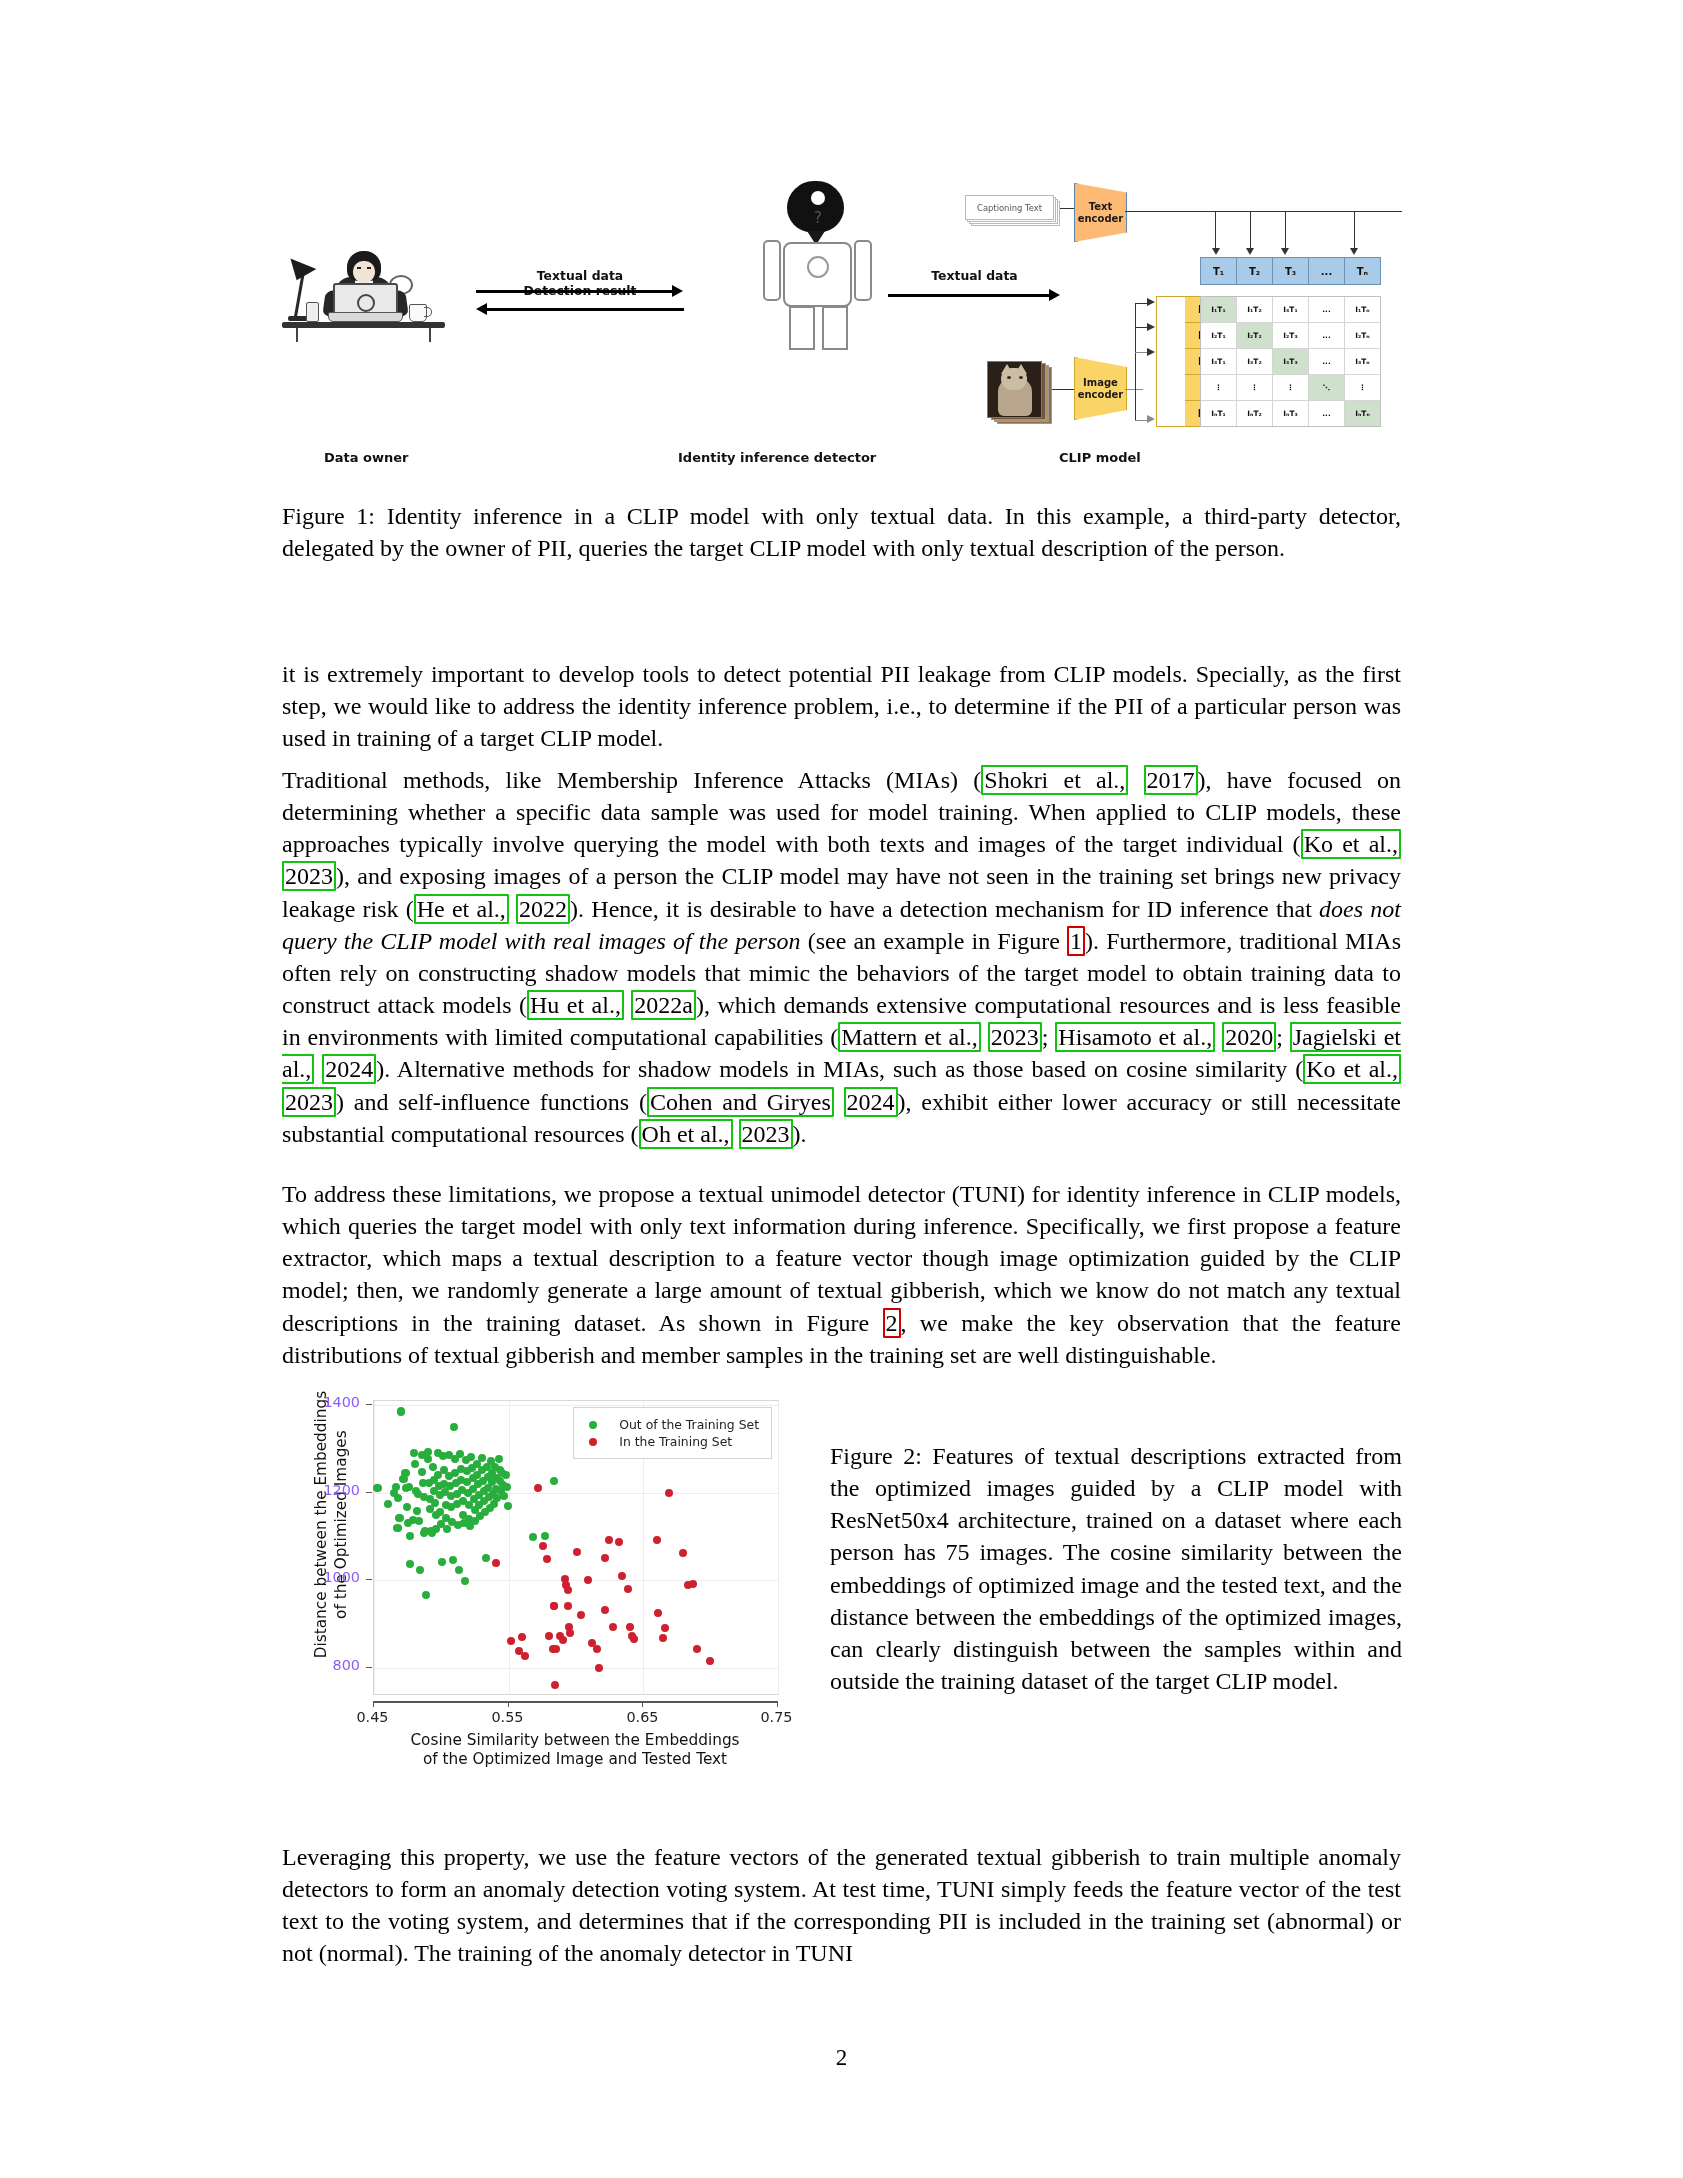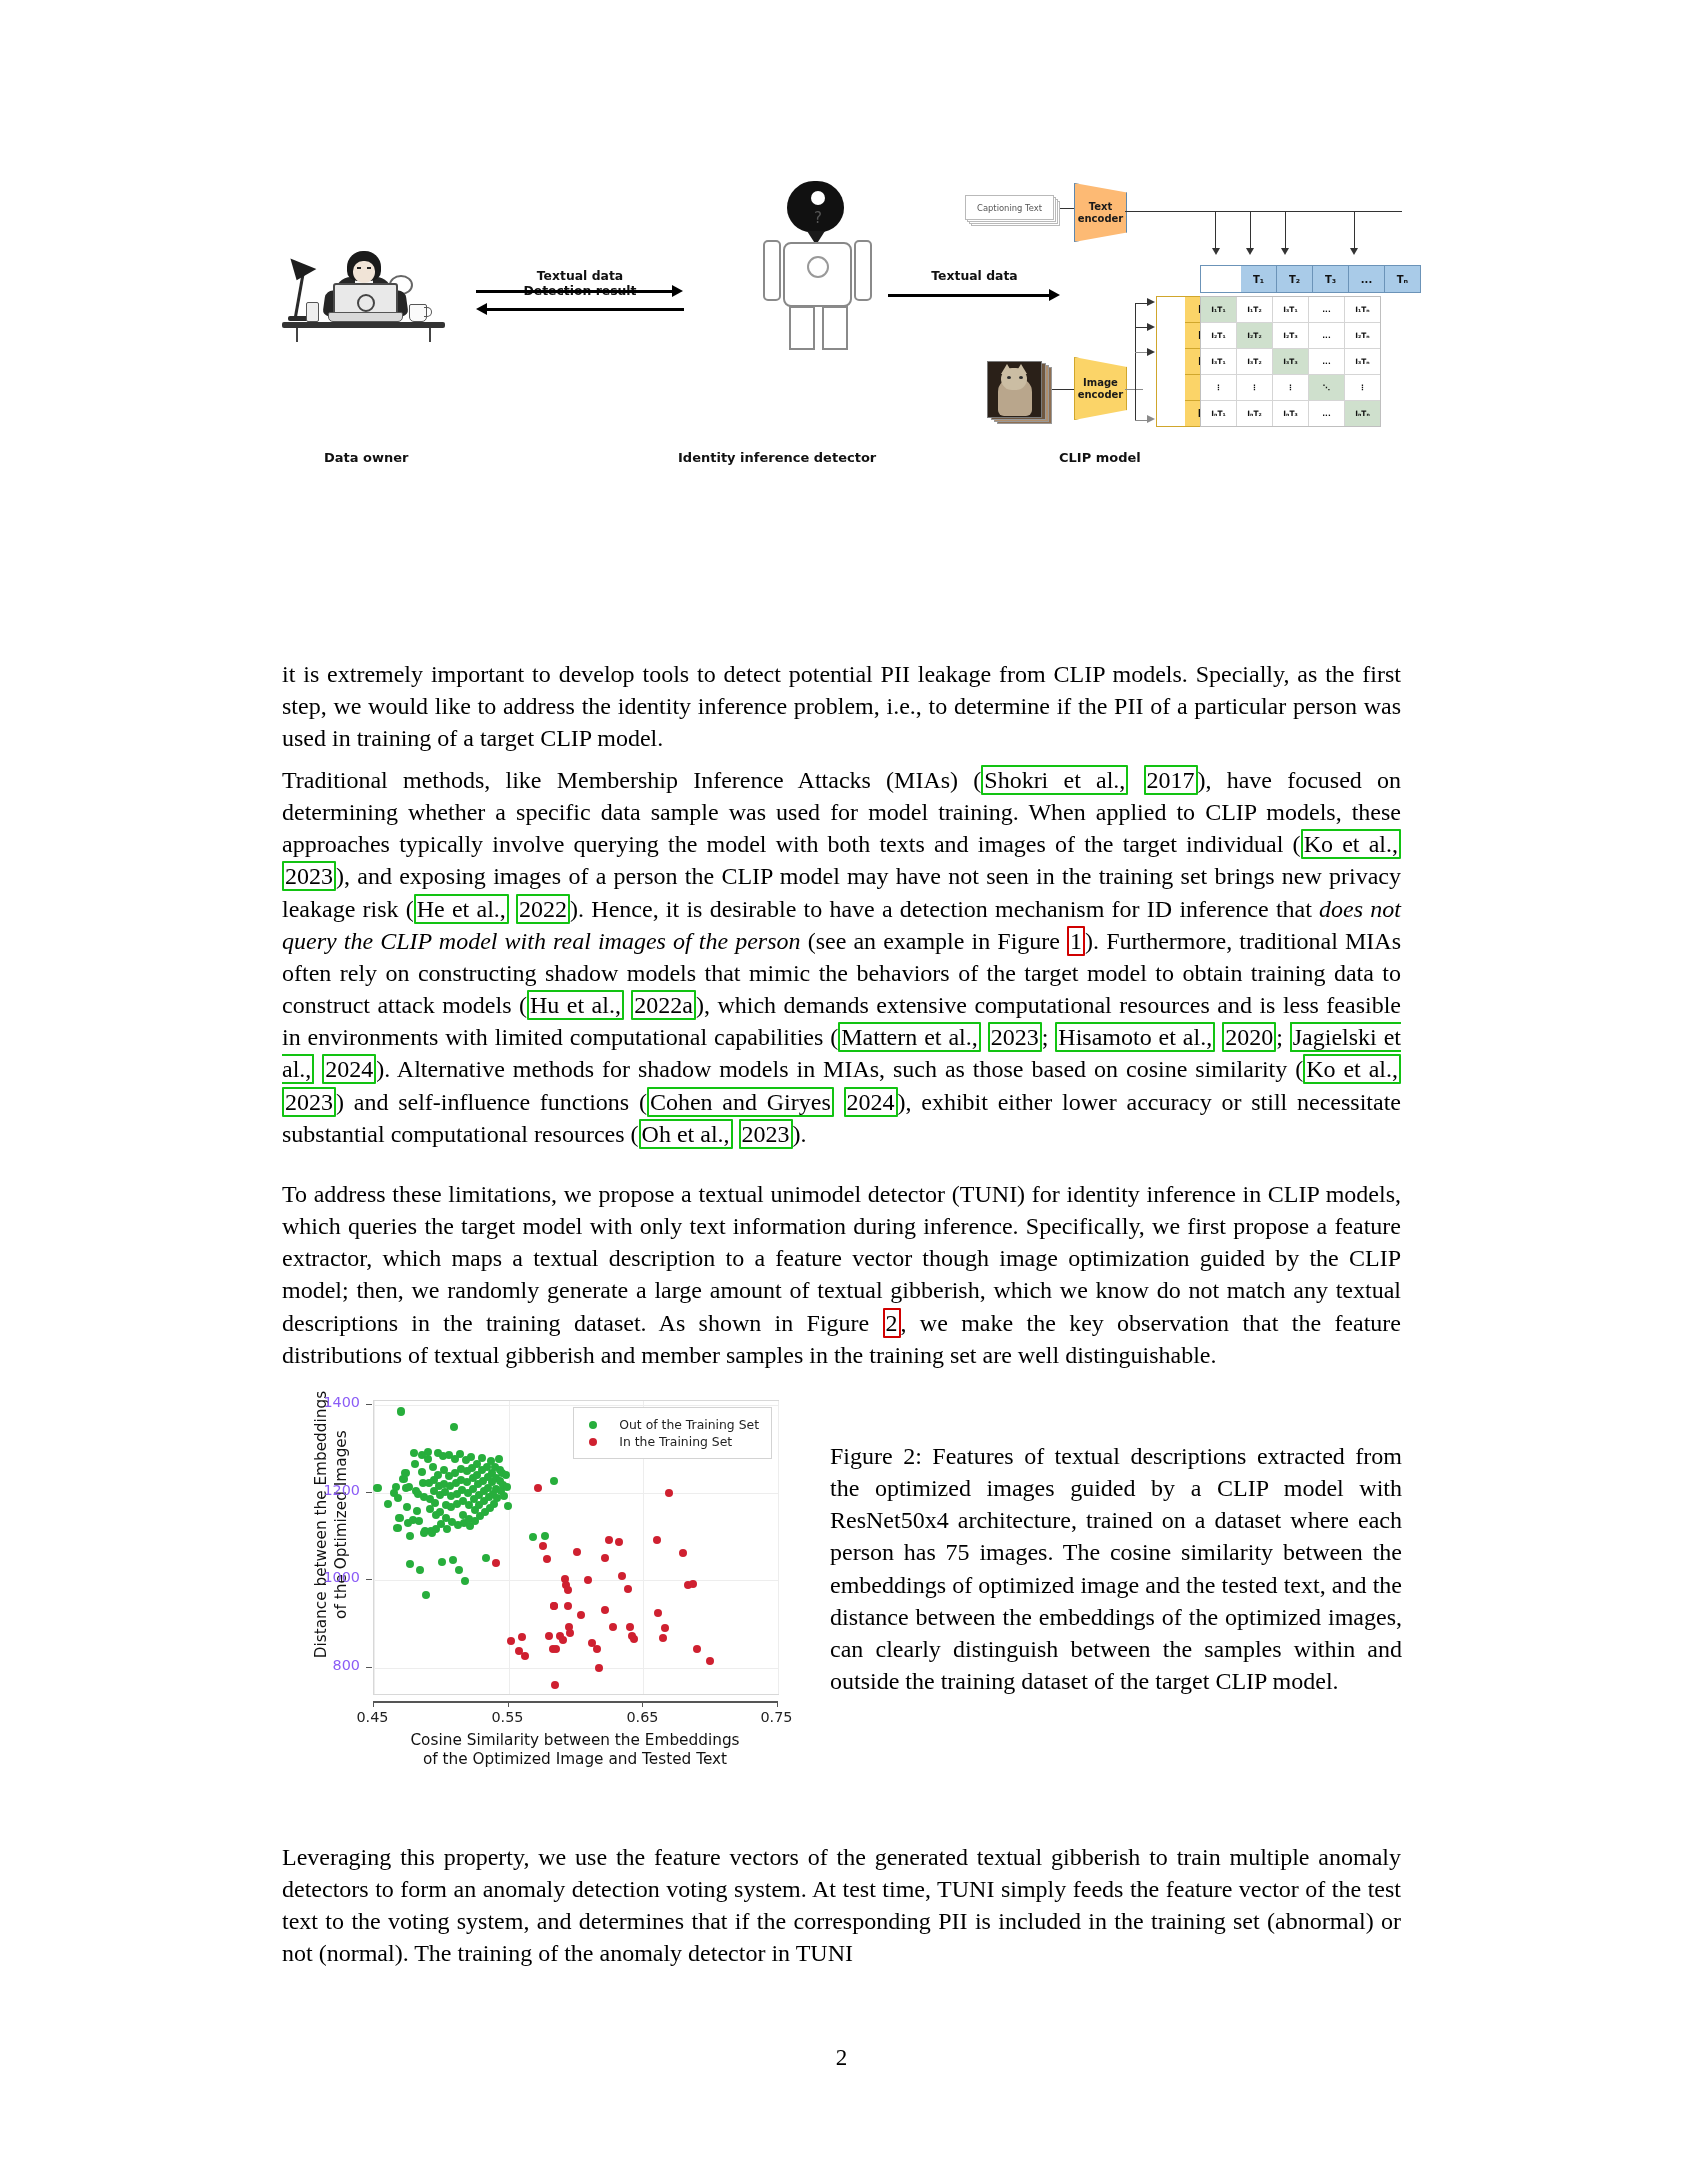--- a/index.html
+++ b/index.html
@@ -294,24 +294,23 @@
   .cat-earL { left: 13px; }
   .cat-earR { left: 27px; }
   .cat-eyeL, .cat-eyeR {
     position: absolute; top: 14px; width: 4px; height: 3px; background:#2d2d2d; border-radius:50%;
   }
   .cat-eyeL { left: 19px; }
   .cat-eyeR { left: 31px; }
 
   
   .tbar {
-    position: absolute; left: 235px; top: 92px;
+    position: absolute; left: 235px; top: 84px;
     display: flex;
     border: 1.2px solid #6b93b8;
-    padding-left: 40px;
   }
   .tcell {
     width: 35px; height: 26px;
     background: #a9cbe8;
     border-right: 1.2px solid #6b93b8;
     display: flex; align-items: center; justify-content: center;
     font-family: "DejaVu Sans", sans-serif; font-size: 10px; font-weight: 700; color: #111;
   }
   .tcell:last-child { border-right: none; }
 
@@ -695,20 +694,23 @@
           <div class="gcell diag">IₙTₙ</div>
         </div>
       </div>
     </div>
 
     <div class="actor-label" style="left:42px; top:277px;">Data owner</div>
     <div class="actor-label" style="left:396px; top:277px;">Identity inference detector</div>
     <div class="actor-label" style="left:777px; top:277px;">CLIP model</div>
   </div>
 
+  <div class="caption" style="top:500px;">
+    <span>Figure 1:</span><span> Identity inference in a CLIP model with only textual data. In this example, a third-party detector, delegated by the owner of PII, queries the target CLIP model with only textual description of the person.</span>
+  </div>
 
   <div class="para" style="top:658px;">it is extremely important to develop tools to detect potential PII leakage from CLIP models. Specially, as the first step, we would like to address the identity inference problem, i.e., to determine if the PII of a particular person was used in training of a target CLIP model.</div>
 
   <div class="para" style="top:764px;"><span>Traditional methods, like Membership Inference Attacks (MIAs) (</span><span class="cite">Shokri et al.,</span><span> </span><span class="cite">2017</span><span>), have focused on determining whether a specific data sample was used for model training. When applied to CLIP models, these approaches typically involve querying the model with both texts and images of the target individual (</span><span class="cite">Ko et al.,</span><span> </span><span class="cite">2023</span><span>), and exposing images of a person the CLIP model may have not seen in the training set brings new privacy leakage risk (</span><span class="cite">He et al.,</span><span> </span><span class="cite">2022</span><span>). Hence, it is desirable to have a detection mechanism for ID inference that </span><span class="it">does not query the CLIP model with real images of the person</span><span> (see an example in Figure </span><span class="figref">1</span><span>). Furthermore, traditional MIAs often rely on constructing shadow models that mimic the behaviors of the target model to obtain training data to construct attack models  (</span><span class="cite">Hu et al.,</span><span> </span><span class="cite">2022a</span><span>), which demands extensive computational resources and is less feasible in environments with limited computational capabilities (</span><span class="cite">Mattern et al.,</span><span> </span><span class="cite">2023</span><span>; </span><span class="cite">Hisamoto et al.,</span><span> </span><span class="cite">2020</span><span>; </span><span class="cite">Jagielski et al.,</span><span> </span><span class="cite">2024</span><span>). Alternative methods for shadow models in MIAs, such as those based on cosine similarity (</span><span class="cite">Ko et al.,</span><span> </span><span class="cite">2023</span><span>) and self-influence functions (</span><span class="cite">Cohen and Giryes</span><span> </span><span class="cite">2024</span><span>), exhibit either lower accuracy or still necessitate substantial computational resources (</span><span class="cite">Oh et al.,</span><span> </span><span class="cite">2023</span><span>).</span></div>
 
   <div class="para" style="top:1178px;"><span>To address these limitations, we propose a textual unimodel detector (TUNI) for identity inference in CLIP models, which queries the target model with only text information during inference. Specifically, we first propose a feature extractor, which maps a textual description to a feature vector though image optimization guided by the CLIP model; then, we randomly generate a large amount of textual gibberish, which we know do not match any textual descriptions in the training dataset. As shown in Figure </span><span class="figref">2</span><span>, we make the key observation that the feature distributions of textual gibberish and member samples in the training set are well distinguishable.</span></div>
 
   <div class="fig2">
     <div class="ylabel">
       <span>Distance between the Embeddings</span><br>

